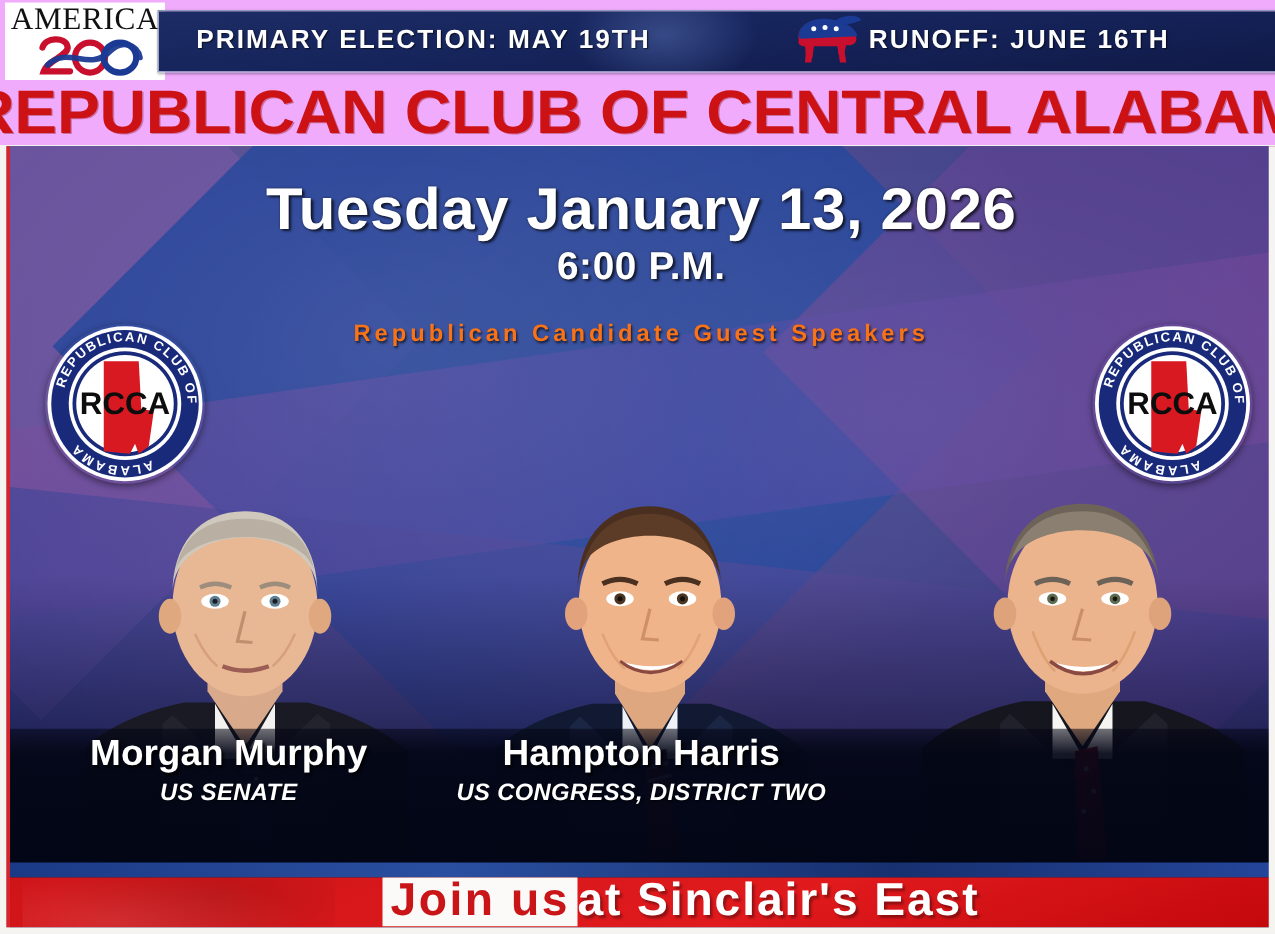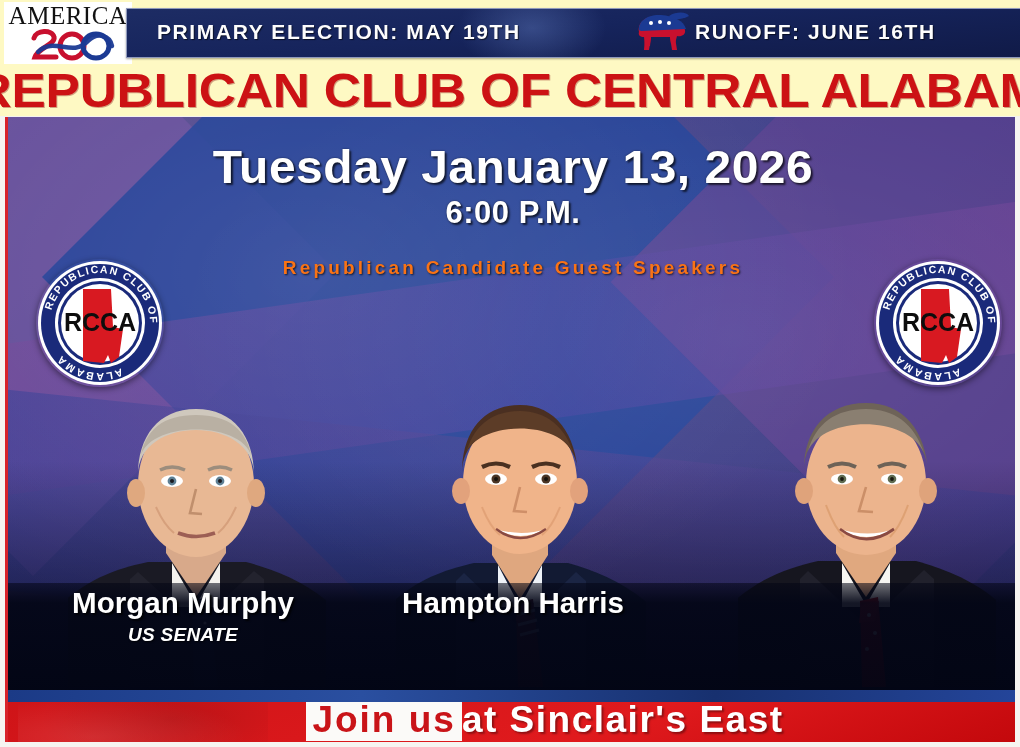--- a/index.html
+++ b/index.html
@@ -8,21 +8,21 @@
   #flyer{
     position:relative;
     width:1020px;height:747px;
     overflow:hidden;
     background:#f4f2ef;
   }
 
   
   .top-head{
     position:absolute;left:0;top:0;width:1020px;height:116px;
-    background:#fef9c3;
+    background:#f0abfc;
     overflow:hidden;
   }
 
   
   .a250{
     position:absolute;left:4px;top:2px;width:128px;height:62px;
     background:#ffffff;
   }
   .a250-word{
     position:absolute;left:2px;top:1px;width:124px;
@@ -440,20 +440,21 @@
       </svg>
     </div>
 
     <div class="plate">
       <div class="plate-col p1">
         <div class="cand-name">Morgan Murphy</div>
         <div class="cand-role">US SENATE</div>
       </div>
       <div class="plate-col p2">
         <div class="cand-name">Hampton Harris</div>
+        <div class="cand-role">US CONGRESS, DISTRICT TWO</div>
       </div>
     </div>
 
     <div class="blue-strip"></div>
 
     <div class="footer">
       <div class="footer-ghost"></div>
       <div class="foot-line1">
         <span class="join-chip">Join us</span><span class="join-rest">at Sinclair's East</span>
       </div>

